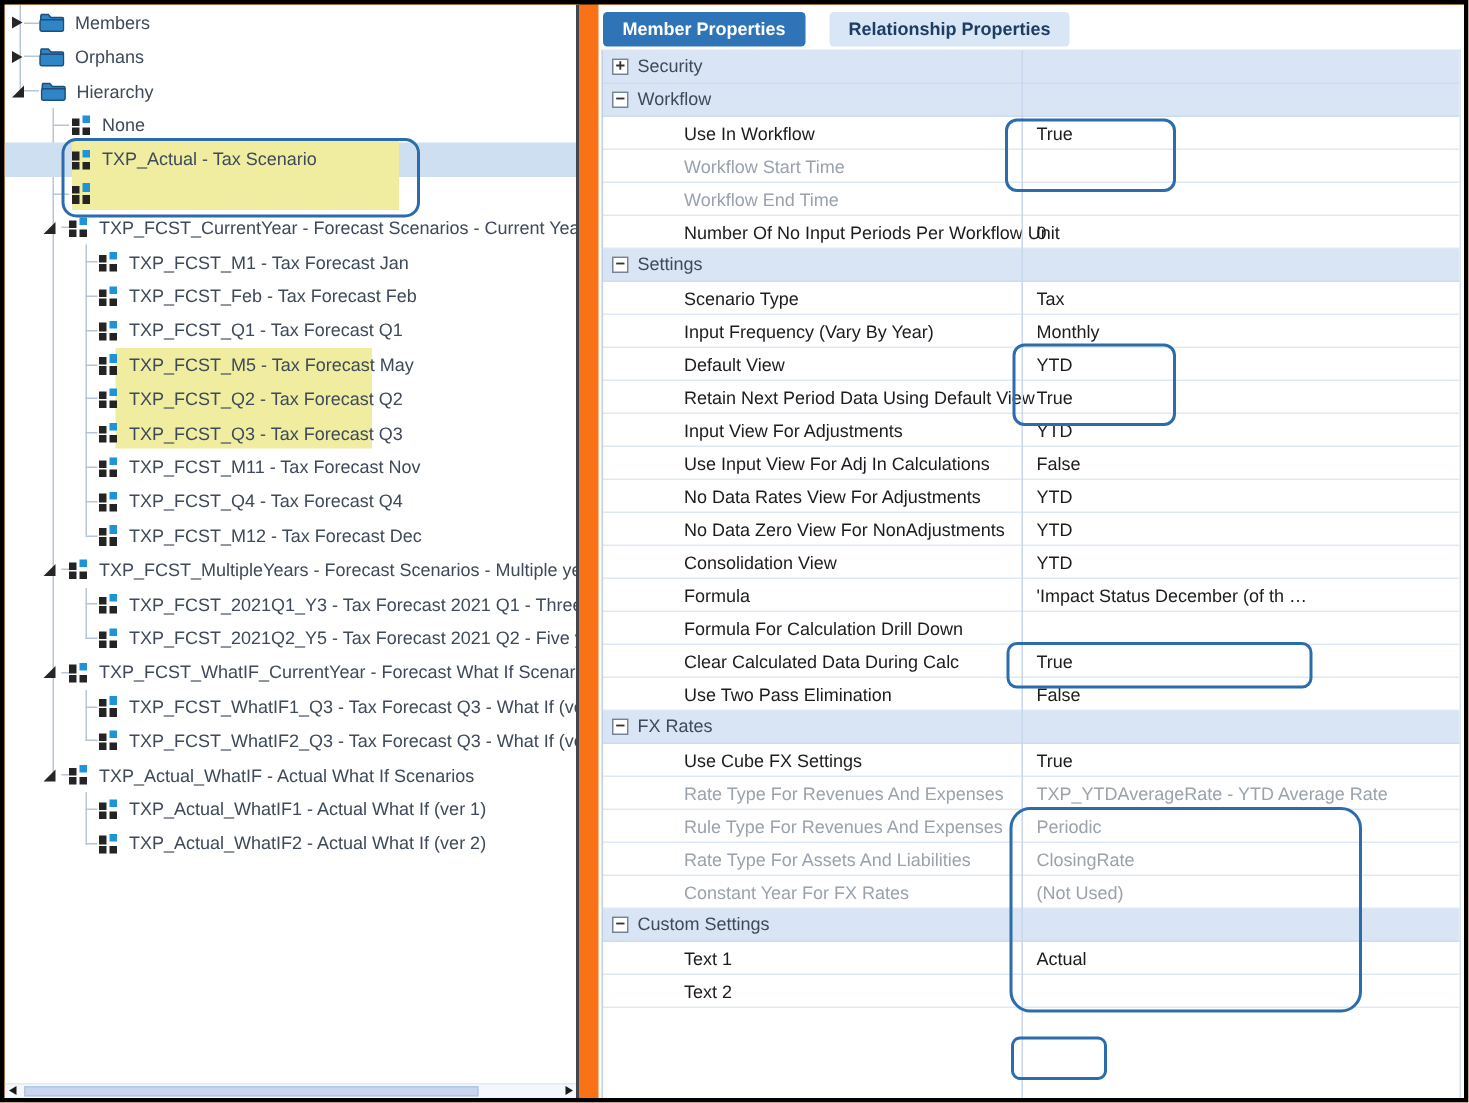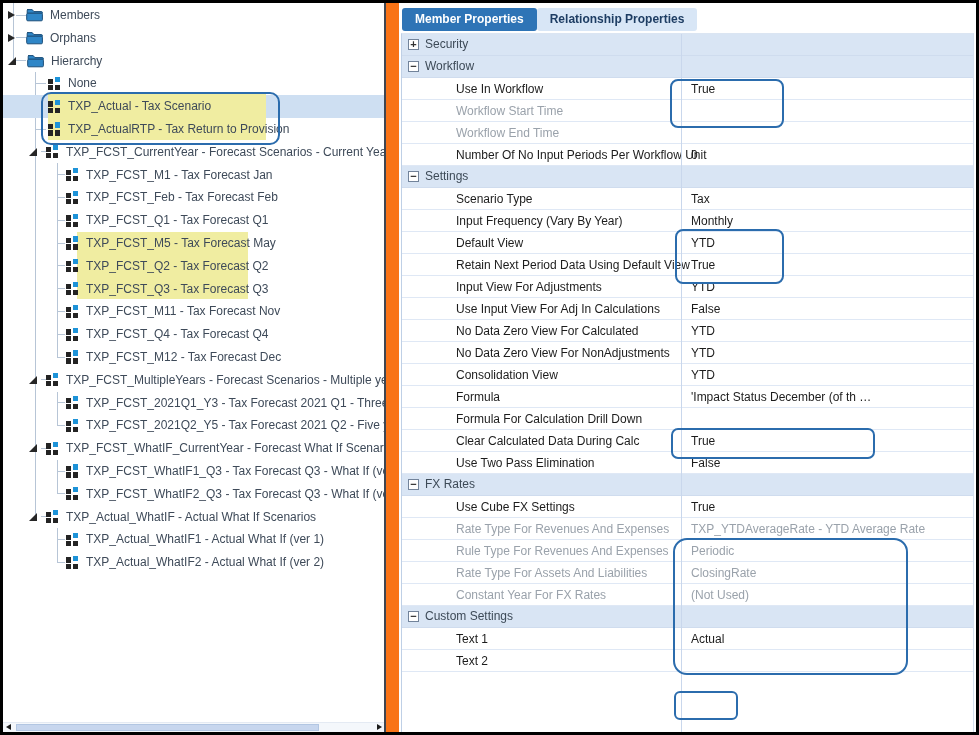--- a/index.html
+++ b/index.html
@@ -34,21 +34,21 @@
 
   
   #h-scrollbar{position:absolute;left:0;bottom:0;width:381px;height:9px;background:#f4f7fb;border-top:1px solid #e4eaf3;}
   .sb-arrow{position:absolute;top:1px;width:0;height:0;}
   #sb-left{left:3px;border-top:3.5px solid transparent;border-bottom:3.5px solid transparent;border-right:5px solid #1a1a1a;}
   #sb-right{right:2px;border-top:3.5px solid transparent;border-bottom:3.5px solid transparent;border-left:5px solid #1a1a1a;}
   #sb-thumb{position:absolute;left:13px;top:1px;width:303px;height:7px;background:#c7d6ee;border:1px solid #b2c6e2;box-sizing:border-box;}
 
   
   #right-panel{position:absolute;left:396px;top:0;width:577px;height:729px;background:#fff;}
-  #tab-bar{position:absolute;left:3px;top:5px;height:23px;display:flex;gap:0;}
+  #tab-bar{position:absolute;left:3px;top:5px;height:23px;display:flex;gap:16px;}
   .tab{height:23px;line-height:23px;padding:0 13px;font-size:12px;font-weight:700;border-radius:3px;
        background:var(--tab-inactive,#d8e6f6);color:#1e3d63;cursor:default;}
   .tab.active{background:var(--tab-active,#2e74b6);color:#fff;}
   #property-grid{position:absolute;left:2px;top:30px;right:2px;bottom:0;overflow:hidden;background:#fff;
                  border-left:1px solid #bfd0e6;border-right:1px solid #d4e0ef;border-top:1px solid #dbe5f2;}
   .prow{height:22px;position:relative;border-bottom:1px solid #dfe8f5;box-sizing:border-box;background:#fff;}
   .prow.group{background:var(--group-header-bg,#d9e5f4);border-bottom:1px solid #cfdcee;}
   .pm{position:absolute;left:6px;top:5px;width:11px;height:11px;box-sizing:border-box;border:1px solid #72839a;
       background:#fff;font-size:11px;line-height:9px;text-align:center;color:#333;font-weight:700;}
   .glabel{position:absolute;left:23px;top:3px;font-size:12px;color:#3d4a57;}
@@ -146,21 +146,20 @@
             </span>
             <span class="tlabel">TXP_Actual - Tax Scenario</span>
           </div>
           <div class="trow">
             <span class="mi" style="margin-left: 45px;">
               <i class="tl"></i>
               <i class="tr"></i>
               <i class="bl"></i>
               <i class="br"></i>
             </span>
-            <span class="tlabel">TXP_ActualRTP - Tax Return to Provision</span>
           </div>
           <div class="trow">
             <span class="arr e" style="margin-left: 26px;"></span>
             <span class="mi" style="margin-left: 9px;">
               <i class="tl"></i>
               <i class="tr"></i>
               <i class="bl"></i>
               <i class="br"></i>
             </span>
             <span class="tlabel">TXP_FCST_CurrentYear - Forecast Scenarios - Current Year only</span>
@@ -391,21 +390,21 @@
           </div>
           <div class="prow">
             <div class="plabel">Input View For Adjustments</div>
             <div class="pvalue">YTD</div>
           </div>
           <div class="prow">
             <div class="plabel">Use Input View For Adj In Calculations</div>
             <div class="pvalue">False</div>
           </div>
           <div class="prow">
-            <div class="plabel">No Data Zero View For Calculated</div>
+            <div class="plabel">No Data Rates View For Adjustments</div>
             <div class="pvalue">YTD</div>
           </div>
           <div class="prow">
             <div class="plabel">No Data Zero View For NonAdjustments</div>
             <div class="pvalue">YTD</div>
           </div>
           <div class="prow">
             <div class="plabel">Consolidation View</div>
             <div class="pvalue">YTD</div>
           </div>

